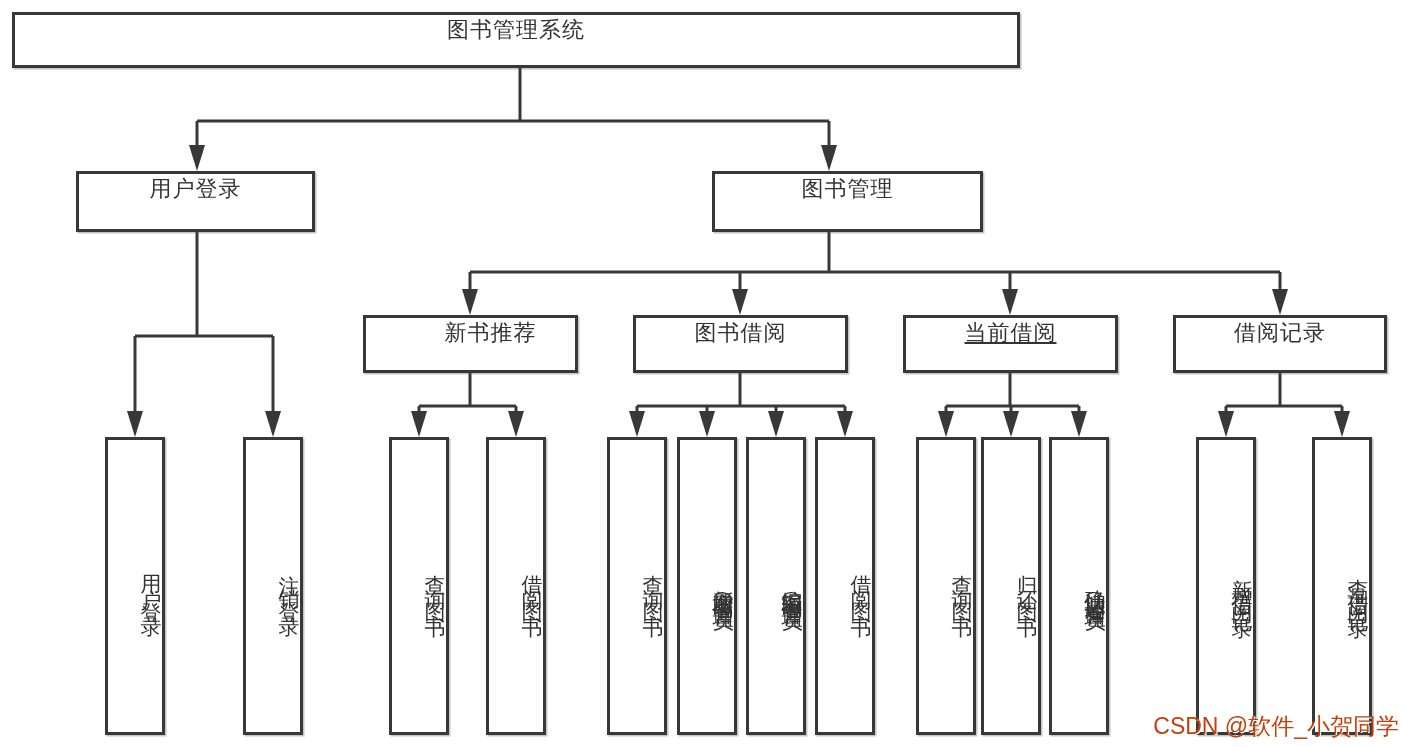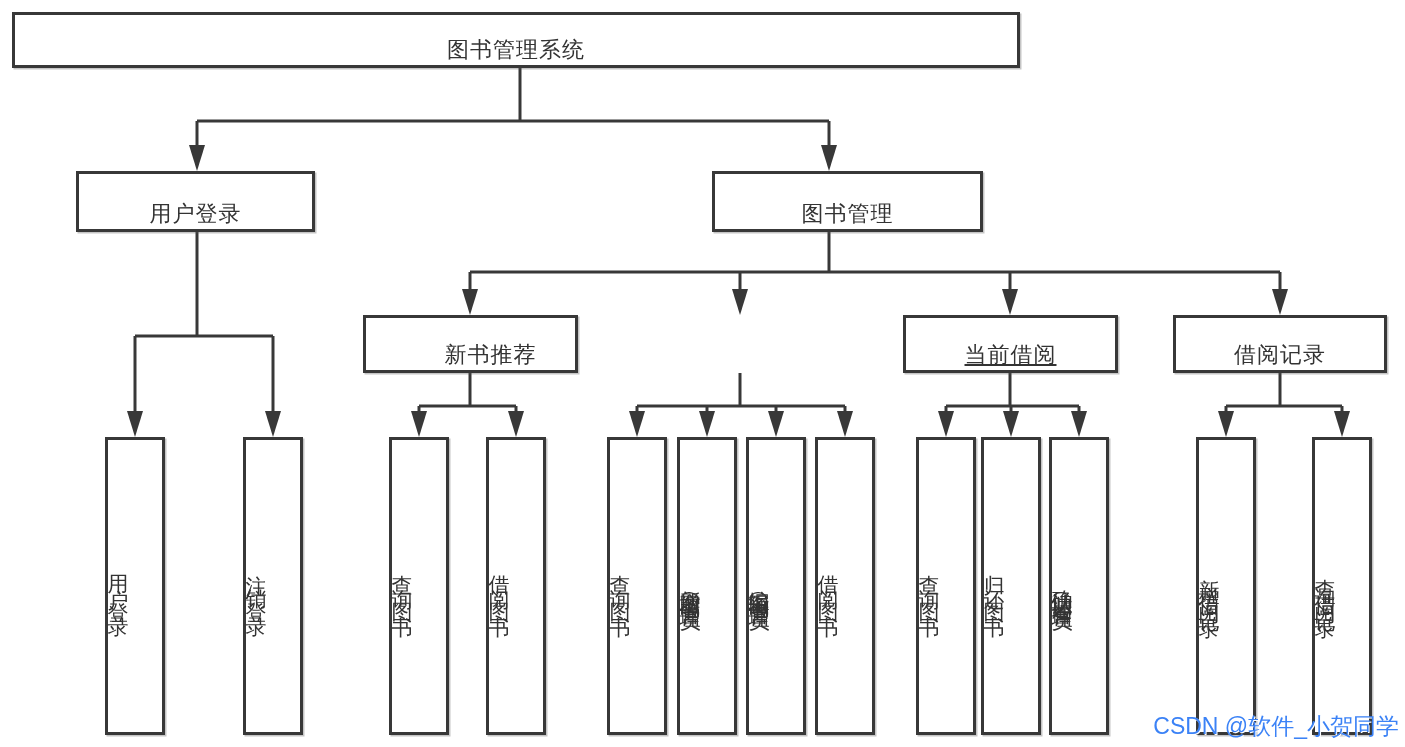--- a/index.html
+++ b/index.html
@@ -20,21 +20,21 @@
     left: 0; top: 0;
     width: 1405px; height: 747px;
     pointer-events: none;
   }
   .node {
     position: absolute;
     box-sizing: border-box;
     border: 3px solid #383838;
     background: #ffffff;
     display: flex;
-    align-items: flex-end;
+    align-items: flex-start;
     justify-content: center;
     color: #333333;
     box-shadow: 1.5px 1.5px 0 rgba(90,90,90,0.35);
     z-index: 2;
   }
   .hnode { font-size: 22px; letter-spacing: 1px; white-space: nowrap; }
   .vnode {
     writing-mode: vertical-rl;
     text-orientation: mixed;
     font-size: 21px;
@@ -60,21 +60,21 @@
   .lf-4a { left: 916px; }
   .lf-4b { left: 981px; }
   .lf-4c { left: 1049px; }
   .lf-5a { left: 1196px; }
   .lf-5b { left: 1312px; }
   .watermark {
     position: absolute;
     right: 6px;
     bottom: 5px;
     font-size: 23px;
-    color: #3b82f6;
+    color: #c2410c;
     text-shadow: 1px 1px 0 #ffffff;
     z-index: 5;
     white-space: nowrap;
   }
 </style>
 </head>
 <body>
 
 <div id="canvas">
 
@@ -148,20 +148,23 @@
   <div class="node hnode n-userlogin">
     <span>用户登录</span>
   </div>
   <div class="node hnode n-bookmgmt">
     <span>图书管理</span>
   </div>
 
   <div class="node hnode l3 n-newbook">
     <span>新书推荐</span>
   </div>
+  <div class="node hnode l3 n-borrow">
+    <span>图书借阅</span>
+  </div>
   <div class="node hnode l3 n-current">
     <span>当前借阅</span>
   </div>
   <div class="node hnode l3 n-records">
     <span>借阅记录</span>
   </div>
 
   <div class="node vnode leaf lf-1a" style="letter-spacing: 14px;">用户登录</div>
   <div class="node vnode leaf lf-1b" style="letter-spacing: 14px;">注销登录</div>
 

